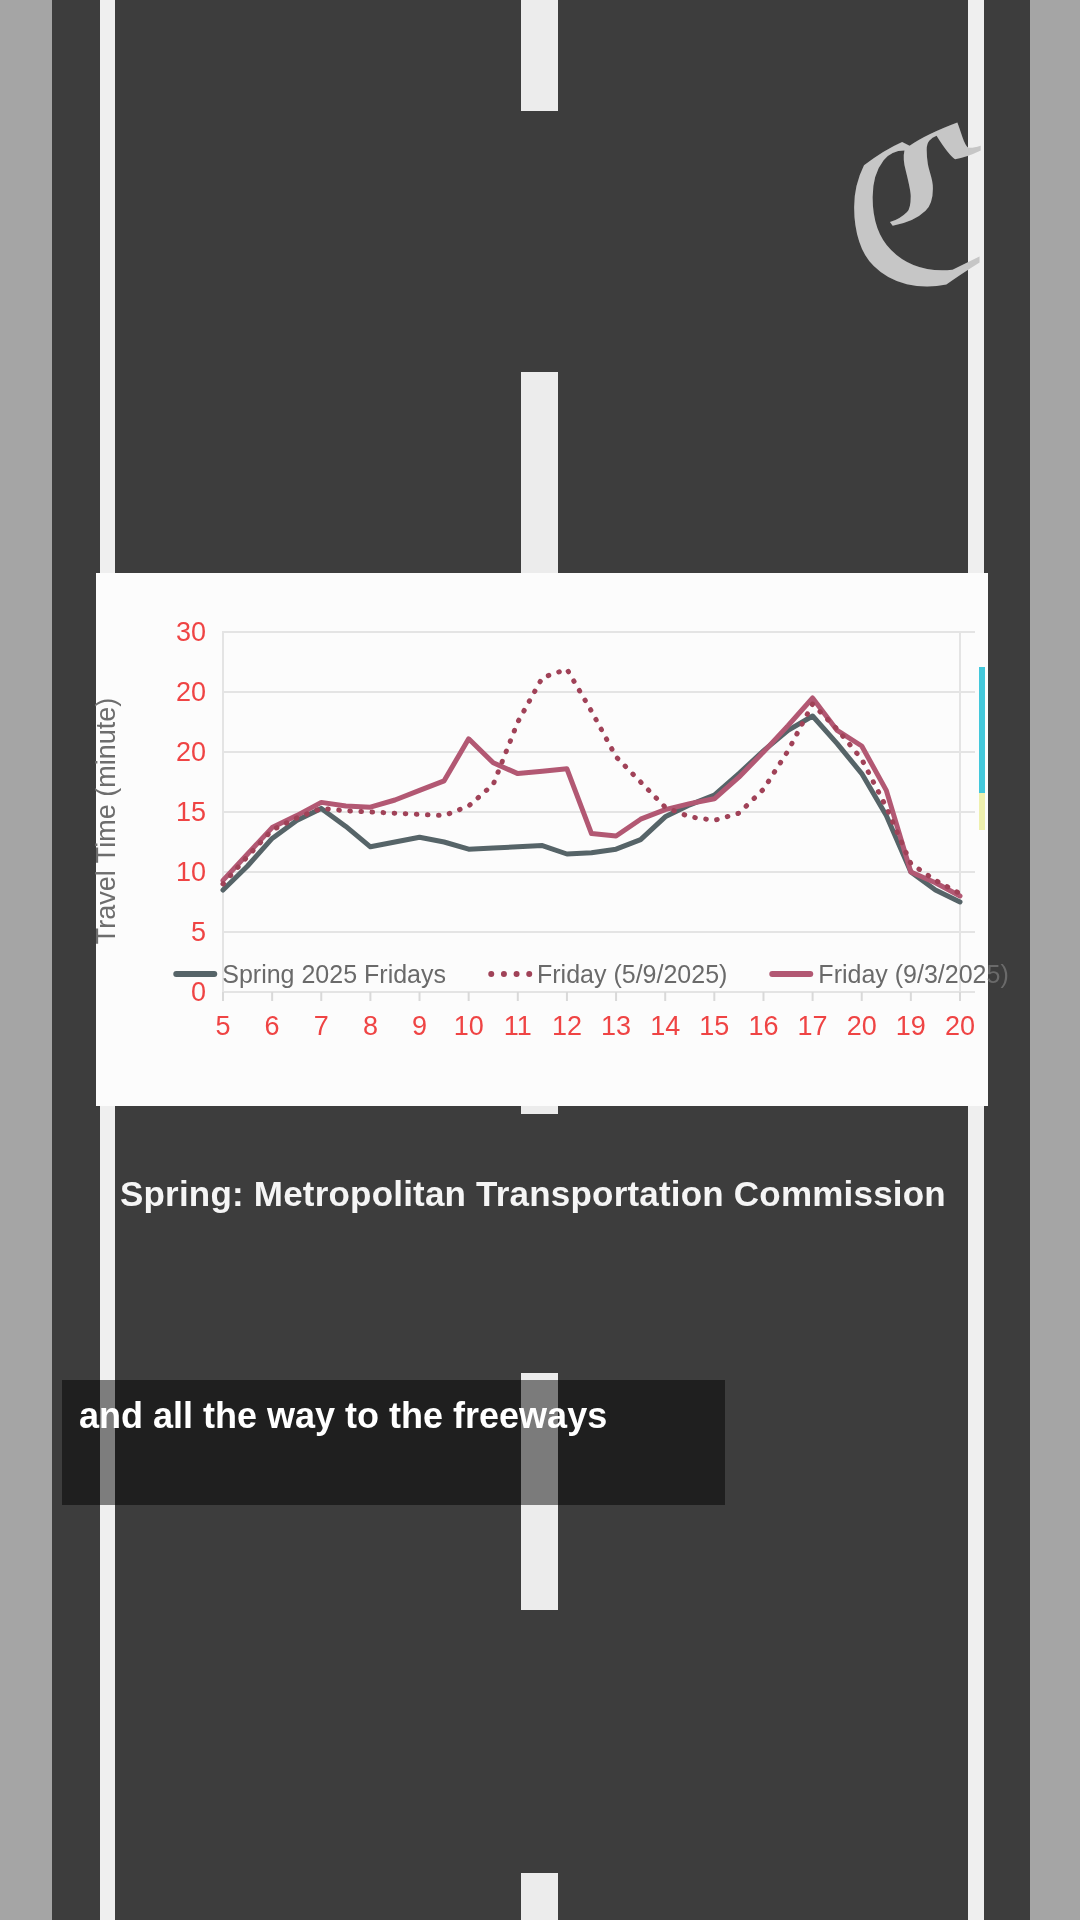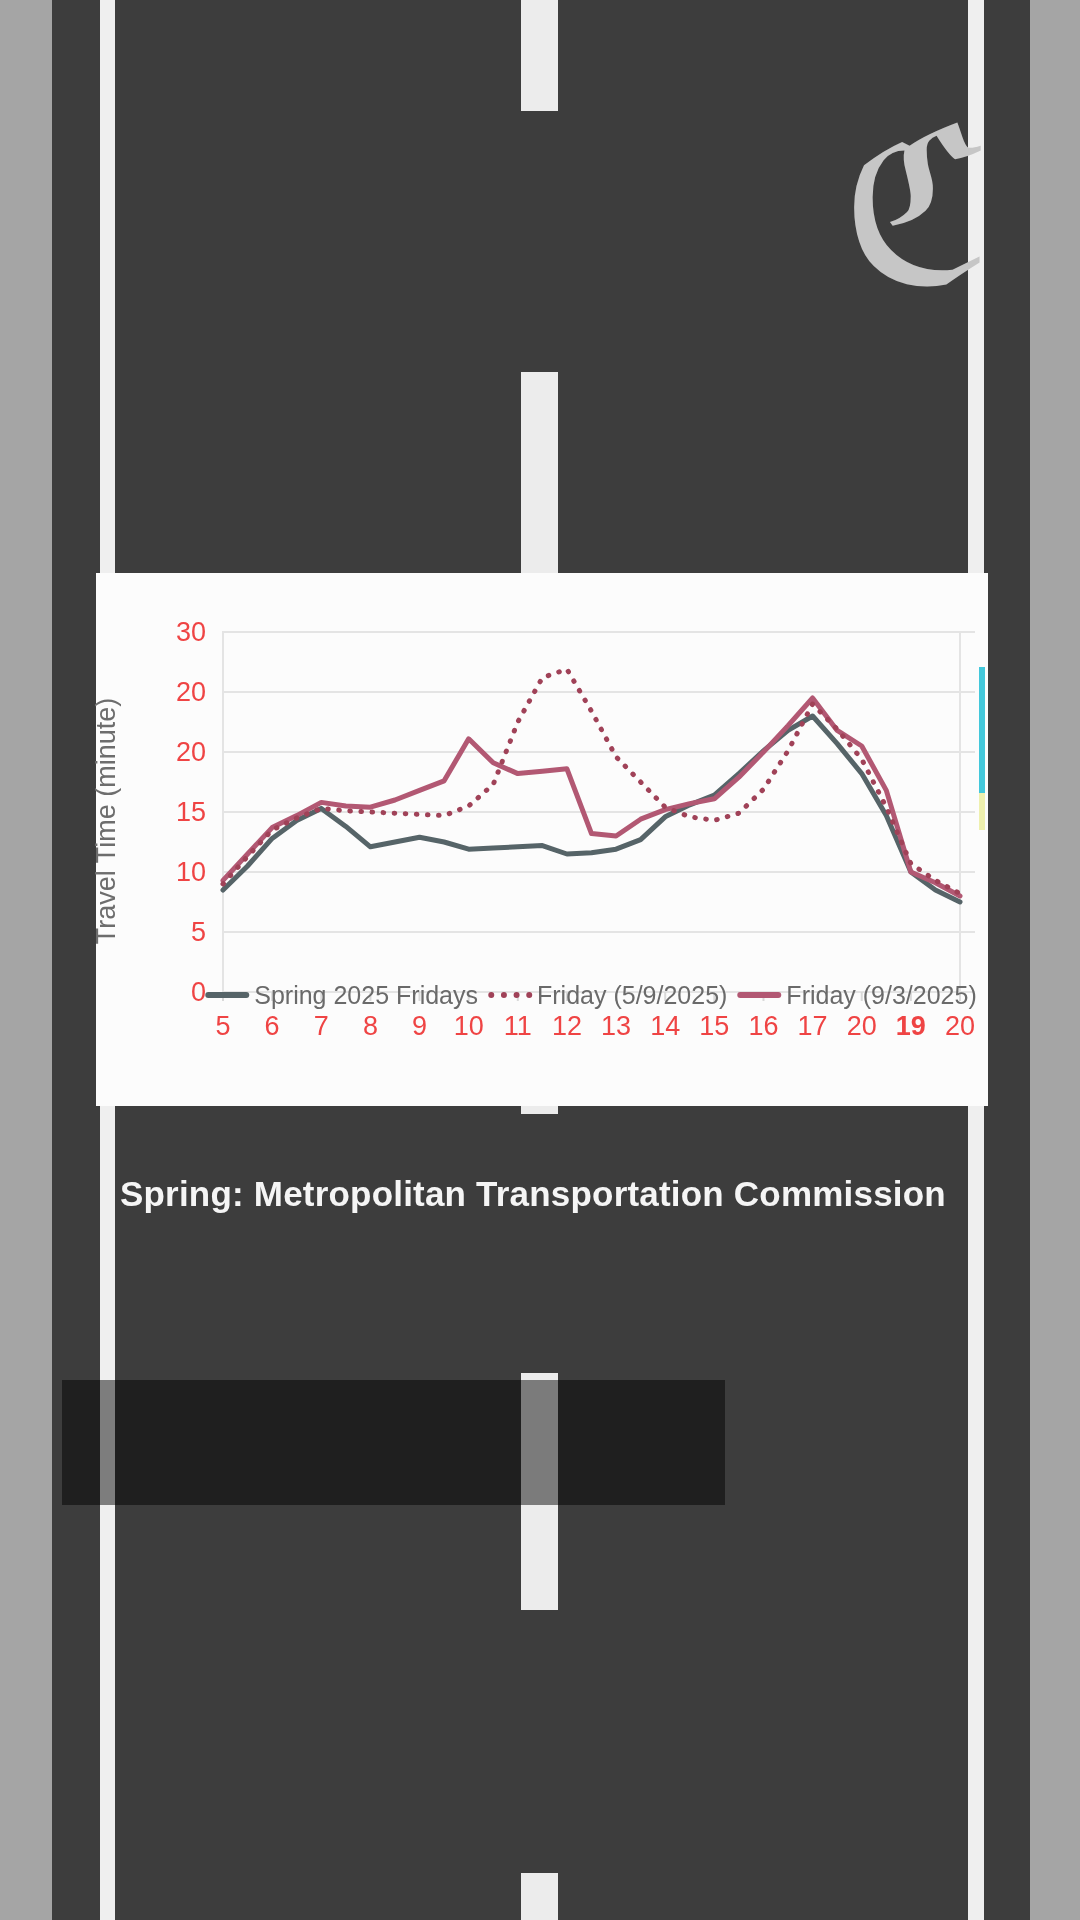--- a/index.html
+++ b/index.html
@@ -39,21 +39,21 @@
     text-align:center;font-size:27px;color:#6d6d6d;
   }
   .axis-label{position:absolute;color:#ef4444;font-size:27px;transform:translate(-50%,-50%);white-space:nowrap;}
   .y-axis-labels .axis-label{transform:translate(-100%,-50%);}
   .x-axis-title{
     position:absolute;left:290px;top:486px;width:360px;text-align:center;
     font-size:27px;color:#6d6d6d;
   }
   .legend{
     position:absolute;left:495px;top:381px;height:40px;transform:translateX(-50%);
-    display:flex;align-items:center;gap:10px;white-space:nowrap;margin-top:21px;
+    display:flex;align-items:center;gap:42px;white-space:nowrap;
   }
   .legend-item{display:flex;align-items:center;gap:5px;}
   .legend-item .label{font-size:25px;color:#6a6a6a;}
   .swatch-solid{display:inline-block;width:44px;height:6px;border-radius:3px;}
   .swatch-dotted{display:inline-block;width:44px;height:0;border-bottom:6px dotted;}
   .color-strip{position:absolute;right:3px;width:6px;z-index:2;}
   .strip-cyan{top:94px;height:126px;background:#43c8db;}
   .strip-yellow{top:220px;height:37px;background:#eef0ae;}
   
   .source-line{
@@ -133,21 +133,21 @@
       <div class="axis-label" style="left: 323.533px; top: 453px;">9</div>
       <div class="axis-label" style="left: 372.667px; top: 453px;">10</div>
       <div class="axis-label" style="left: 421.8px; top: 453px;">11</div>
       <div class="axis-label" style="left: 470.933px; top: 453px;">12</div>
       <div class="axis-label" style="left: 520.067px; top: 453px;">13</div>
       <div class="axis-label" style="left: 569.2px; top: 453px;">14</div>
       <div class="axis-label" style="left: 618.333px; top: 453px;">15</div>
       <div class="axis-label" style="left: 667.467px; top: 453px;">16</div>
       <div class="axis-label" style="left: 716.6px; top: 453px;">17</div>
       <div class="axis-label" style="left: 765.733px; top: 453px;">20</div>
-      <div class="axis-label" style="left: 814.867px; top: 453px; font-weight: bold;">19</div>
+      <div class="axis-label" style="left: 814.867px; top: 453px;">19</div>
       <div class="axis-label" style="left: 864px; top: 453px;">20</div>
     </div>
   <div class="legend" id="legend">
       <div class="legend-item">
         <span class="swatch-solid" style="background: rgb(86, 100, 104);"></span>
         <span class="label">Spring 2025 Fridays</span>
       </div>
       <div class="legend-item">
         <span class="swatch-dotted" style="border-color: rgb(160, 66, 88);"></span>
         <span class="label">Friday (5/9/2025)</span>
@@ -157,13 +157,14 @@
         <span class="label">Friday (9/3/2025)</span>
       </div>
     </div>
   <div class="color-strip strip-cyan"></div>
   <div class="color-strip strip-yellow"></div>
 </section>
 
 <div class="source-line">Spring: Metropolitan Transportation Commission</div>
 
 <div class="caption-box">
+  <div class="cap-line">and all the way to the freeways</div>
 </div>
 
 </body></html>

